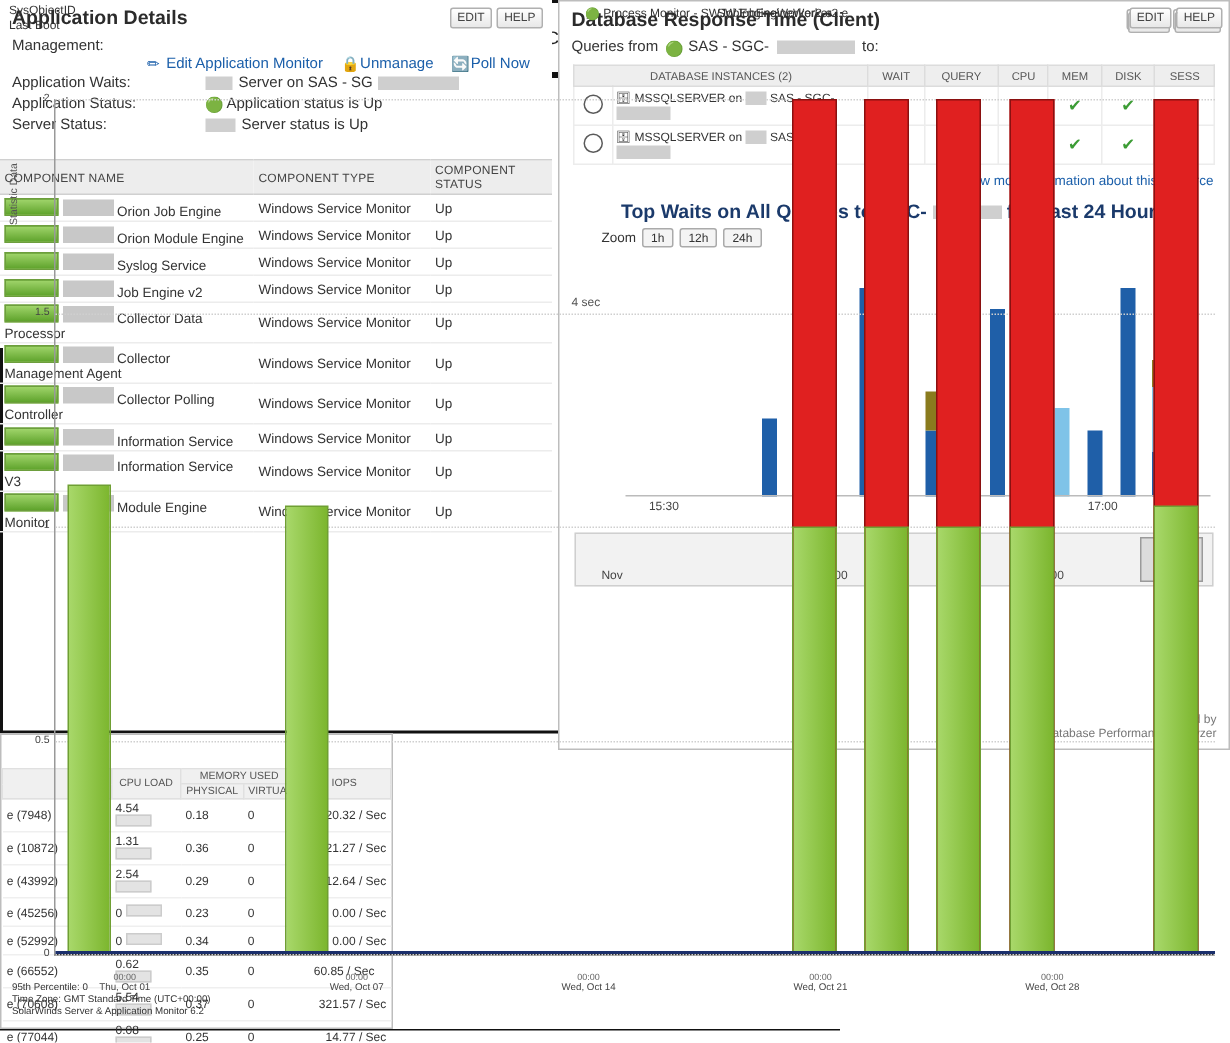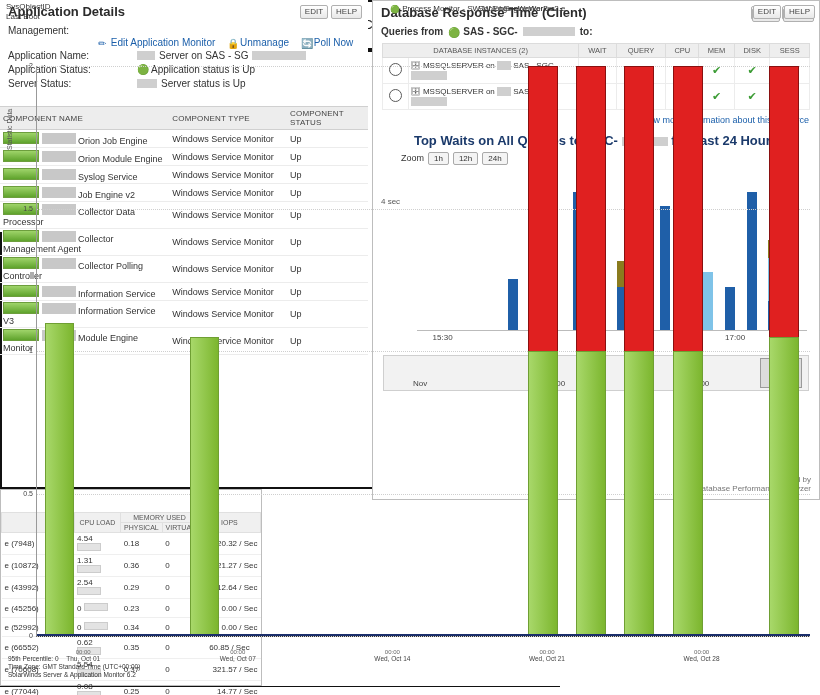--- a/index.html
+++ b/index.html
@@ -29,21 +29,21 @@
   .toolrow span.lnk{color:#1b5faa;}
   .ico{display:inline-block;width:10px;height:10px;vertical-align:-1px;}
   table.comp{width:100%;border-collapse:collapse;font-size:9px;margin-top:16px;}
   table.comp th{background:#ededed;border-top:1px solid #d0d0d0;border-bottom:1px solid #d0d0d0;
      text-align:left;font-weight:normal;color:#444;font-size:8px;padding:2px 3px;letter-spacing:.2px;}
   table.comp td{border-bottom:1px solid #ececec;padding:1px 3px;color:#333;height:15px;}
   .greenbar{width:34px;height:10px;background:linear-gradient(#9fd46a,#5fa32c);display:inline-block;border:1px solid #6d9e3d;}
   .grayblk{background:#c8c8c8;display:inline-block;height:11px;}
   
   #db-resp{left:372px;top:0;width:448px;height:500px;border:1px solid #bdbdbd;}
-  .queries-line{font-size:10px;padding:4px 8px;display:flex;align-items:center;gap:5px;font-weight:bold;}
+  .queries-line{font-size:10px;padding:4px 8px;display:flex;align-items:center;gap:5px;}
   table.inst{width:96%;margin:2px auto;border-collapse:collapse;font-size:8px;}
   table.inst th{background:#eeeeee;border:1px solid #dcdcdc;font-weight:normal;color:#555;padding:2px 2px;font-size:7.5px;margin-top:29px;}
   table.inst td{border:1px solid #ececec;padding:3px 2px;text-align:center;height:18px;}
   .circ{display:inline-block;width:11px;height:11px;border-radius:50%;border:1px solid #5a5a5a;}
   .ok{color:#3c9c35;font-size:11px;}
   .warn{color:#d8a21a;font-size:11px;}
   .crit{color:#cf3b23;font-size:11px;}
   .moreinfo{font-size:9px;color:#1b5faa;text-align:right;padding:2px 10px;}
   .topwaits{text-align:center;font-size:13px;font-weight:bold;color:#1b3a6b;padding:6px 0 2px;}
   .zoomrow{display:flex;align-items:center;gap:4px;font-size:9px;padding:2px 0 0 28px;}
@@ -111,21 +111,21 @@
       <span>
         <span class="ico">🔒</span>
         <span class="lnk">Unmanage</span>
       </span>
       <span>
         <span class="ico">🔄</span>
         <span class="lnk">Poll Now</span>
       </span>
     </div>
     <div class="ad-row">
-      <div class="ad-label">Application Name:</div>
+      <div class="ad-label">Application Waits:</div>
       <div class="ad-value">
         <span class="redact" style="width:18px"></span>
         <span>Server on SAS - SG</span>
         <span class="redact" style="width:54px"></span>
       </div>
     </div>
     <div class="ad-row">
       <div class="ad-label">Application Status:</div>
       <div class="ad-value">
         <span class="ico">🟢</span>
@@ -298,21 +298,21 @@
     <div id="xticks" style="position:absolute;left:36px;right:4px;bottom:4px;height:12px;">
         <div style="position: absolute; font-size: 8px; color: rgb(68, 68, 68); left: 4%;">15:30</div>
         <div style="position: absolute; font-size: 8px; color: rgb(68, 68, 68); left: 29%;">16:00</div>
         <div style="position: absolute; font-size: 8px; color: rgb(68, 68, 68); left: 54%;">16:30</div>
         <div style="position: absolute; font-size: 8px; color: rgb(68, 68, 68); left: 79%;">17:00</div>
       </div>
   </div>
 
   <div class="scroller">
     <div id="scrollticks" style="position:absolute;left:0;right:0;bottom:1px;height:10px;">
-        <div style="position: absolute; font-size: 8px; color: rgb(68, 68, 68); left: 4%; margin-left: 12px;">Nov</div>
+        <div style="position: absolute; font-size: 8px; color: rgb(68, 68, 68); left: 4%;">Nov</div>
         <div style="position: absolute; font-size: 8px; color: rgb(68, 68, 68); left: 38%;">08:00</div>
         <div style="position: absolute; font-size: 8px; color: rgb(68, 68, 68); left: 72%;">16:00</div>
       </div>
     <div style="position:absolute;right:6px;top:2px;width:40px;height:28px;background:#dcdcdc;border:1px solid #9a9a9a;"></div>
   </div>
 
   <div class="poweredby">
     <div>Powered by</div>
     <div>Database Performance Analyzer</div>
   </div>

